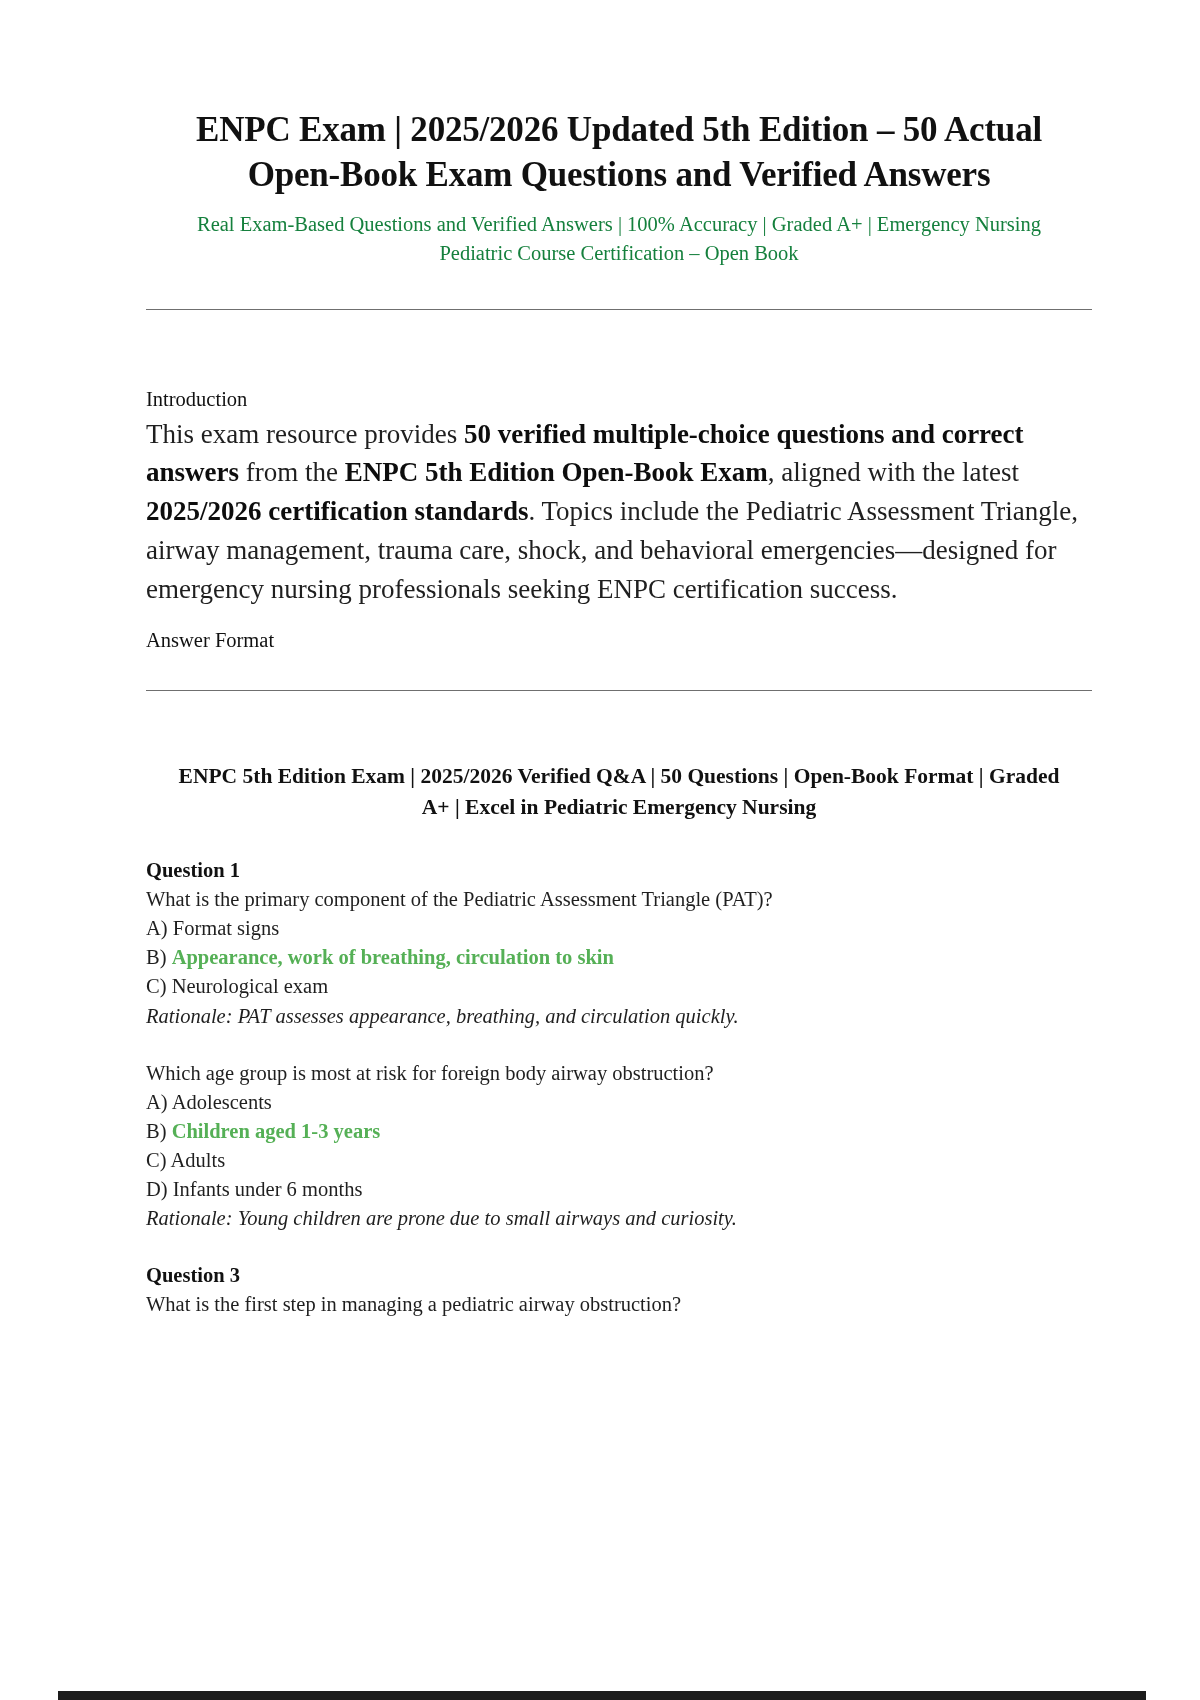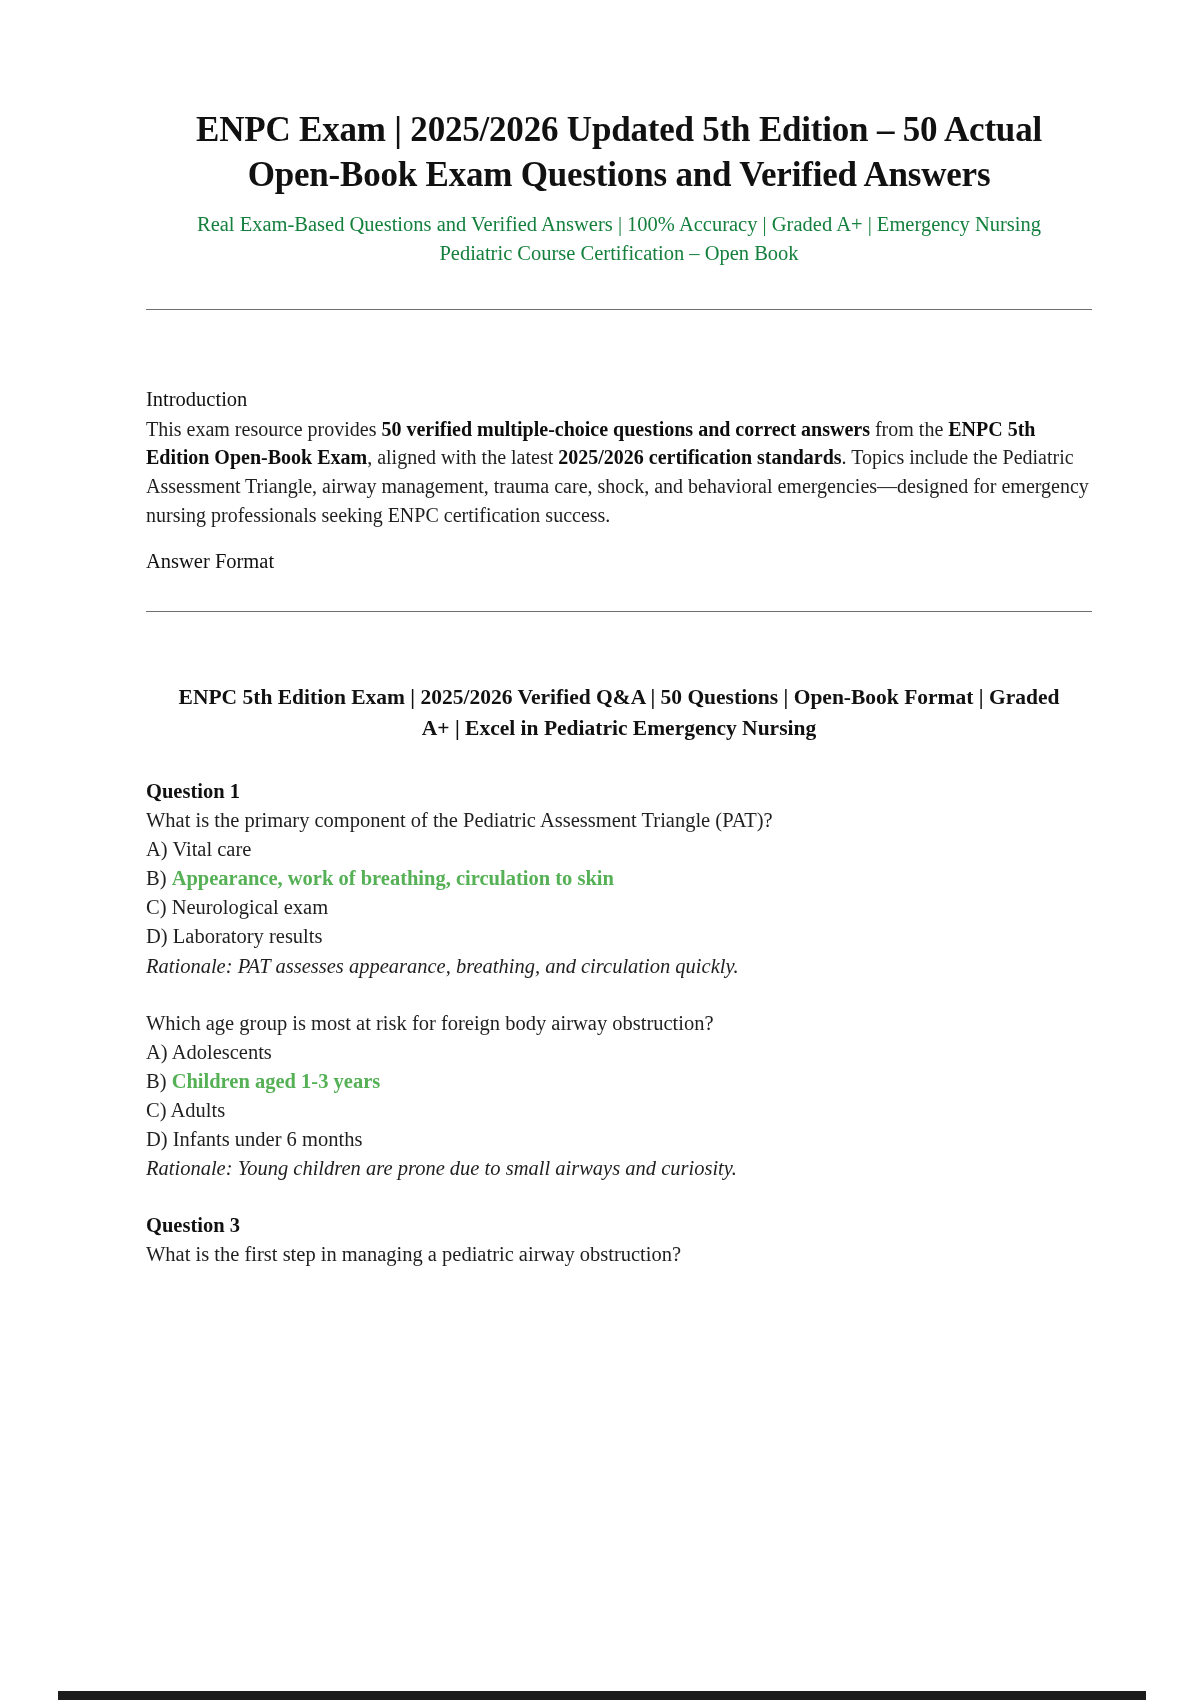--- a/index.html
+++ b/index.html
@@ -69,21 +69,21 @@
     font-size: 20.5px;
     font-weight: normal;
     color: #111111;
     margin: 0;
     line-height: 1.5;
   }
   .sec-heading.first { margin-top: 74px; }
   .sec-heading.second { margin-top: 16px; }
 
   .para {
-    font-size: 20px;
+    font-size: 27px;
     line-height: 1.44;
     margin: 0;
     color: #1f1f1f;
     text-align: left;
   }
   .para b { font-weight: bold; color: #0d0d0d; }
 
   .green {
     color: #55b056;
     font-weight: bold;
@@ -161,24 +161,23 @@
     </div>
 
     <hr class="rule rule-2">
 
     <div class="qa-heading">ENPC 5th Edition Exam | 2025/2026 Verified Q&amp;A | 50 Questions | Open-Book Format | Graded A+ | Excel in Pediatric Emergency Nursing</div>
 
     <div id="questions-container">
         <div class="question-block first">
           <div class="q-label">Question 1</div>
           <div class="q-text">What is the primary component of the Pediatric Assessment Triangle (PAT)?</div>
-          <div class="q-option"><span class="opt-letter">A) </span><span class="opt-text">Vital care</span></div>
+          <div class="q-option"><span class="opt-letter">A) </span><span class="opt-text">Format signs</span></div>
           <div class="q-option correct"><span class="opt-letter">B) </span><span class="opt-text">Appearance, work of breathing, circulation to skin</span></div>
           <div class="q-option"><span class="opt-letter">C) </span><span class="opt-text">Neurological exam</span></div>
-          <div class="q-option"><span class="opt-letter">D) </span><span class="opt-text">Laboratory results</span></div>
           <div class="q-rationale">Rationale: PAT assesses appearance, breathing, and circulation quickly.</div>
         </div>
         <div class="question-block">
           <div class="q-text">Which age group is most at risk for foreign body airway obstruction?</div>
           <div class="q-option"><span class="opt-letter">A) </span><span class="opt-text">Adolescents</span></div>
           <div class="q-option correct"><span class="opt-letter">B) </span><span class="opt-text">Children aged 1-3 years</span></div>
           <div class="q-option"><span class="opt-letter">C) </span><span class="opt-text">Adults</span></div>
           <div class="q-option"><span class="opt-letter">D) </span><span class="opt-text">Infants under 6 months</span></div>
           <div class="q-rationale">Rationale: Young children are prone due to small airways and curiosity.</div>
         </div>

